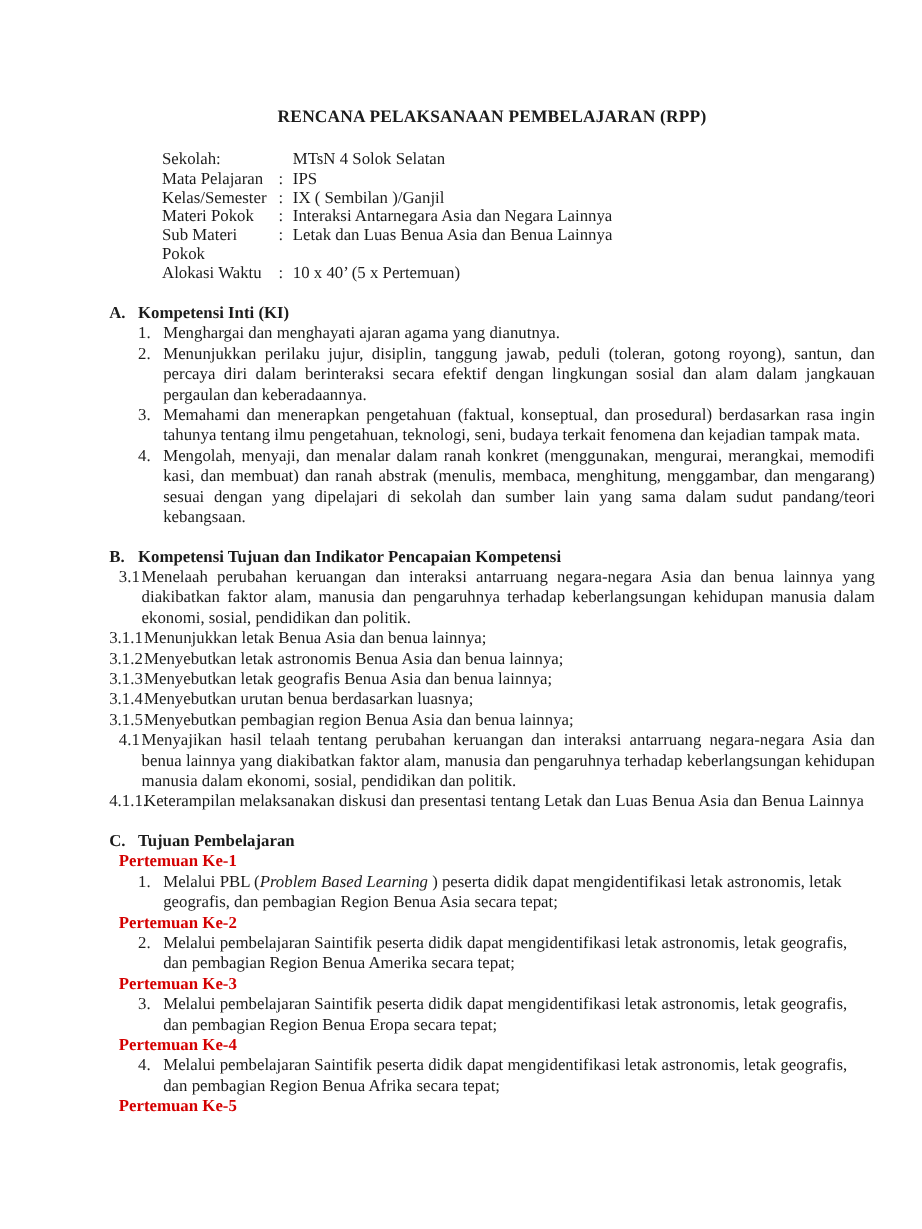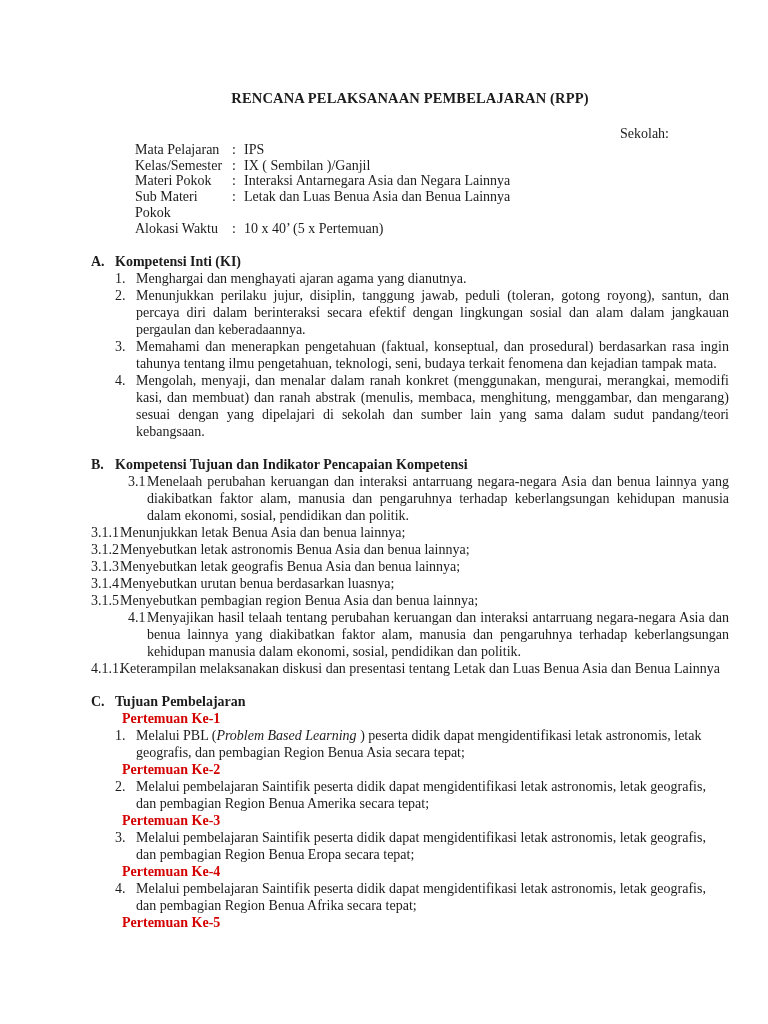--- a/index.html
+++ b/index.html
@@ -20,44 +20,45 @@
 
   .section { margin-top:16px; }
   .sec-head { display:flex; font-weight:bold; }
   .sec-letter { width:24px; flex:none; }
 
   .item { display:flex; margin-left:24px; }
   .inum { width:21px; flex:none; }
   .itext { flex:1; }
   .just { text-align:justify; }
 
-  .kd { display:flex; margin-left:37px; }
+  .kd { display:flex; margin-left:8px; }
   .kd-num { width:19px; flex:none; }
   .kd-text { flex:1; text-align:justify; }
   .indicator { display:flex; }
   .ind-num { width:29px; flex:none; }
   .ind-text { flex:1; }
 
-  .meet-head { margin-left:31px; font-weight:bold; color:var(--accent-red,#d40000); }
+  .meet-head { margin-left:8px; font-weight:bold; color:var(--accent-red,#d40000); }
   .obj { display:flex; margin-left:24px; }
   .obj-num { width:21px; flex:none; }
   .obj-text { flex:1; }
   .obj-text em { font-style:italic; }
 </style>
 </head>
 <body>
 
 <div class="page">
 
   <div class="doc-title">RENCANA PELAKSANAAN PEMBELAJARAN (RPP)</div>
 
   <div class="head-block">
     <div class="head-row">
       <span class="head-label">Sekolah:</span>
       <span class="head-sep"></span>
+      <span class="head-value">MTsN 4 Solok Selatan</span>
     </div>
     <div class="head-row">
       <span class="head-label">Mata Pelajaran</span>
       <span class="head-sep">:</span>
       <span class="head-value">IPS</span>
     </div>
     <div class="head-row">
       <span class="head-label">Kelas/Semester</span>
       <span class="head-sep">:</span>
       <span class="head-value">IX ( Sembilan )/Ganjil</span>

